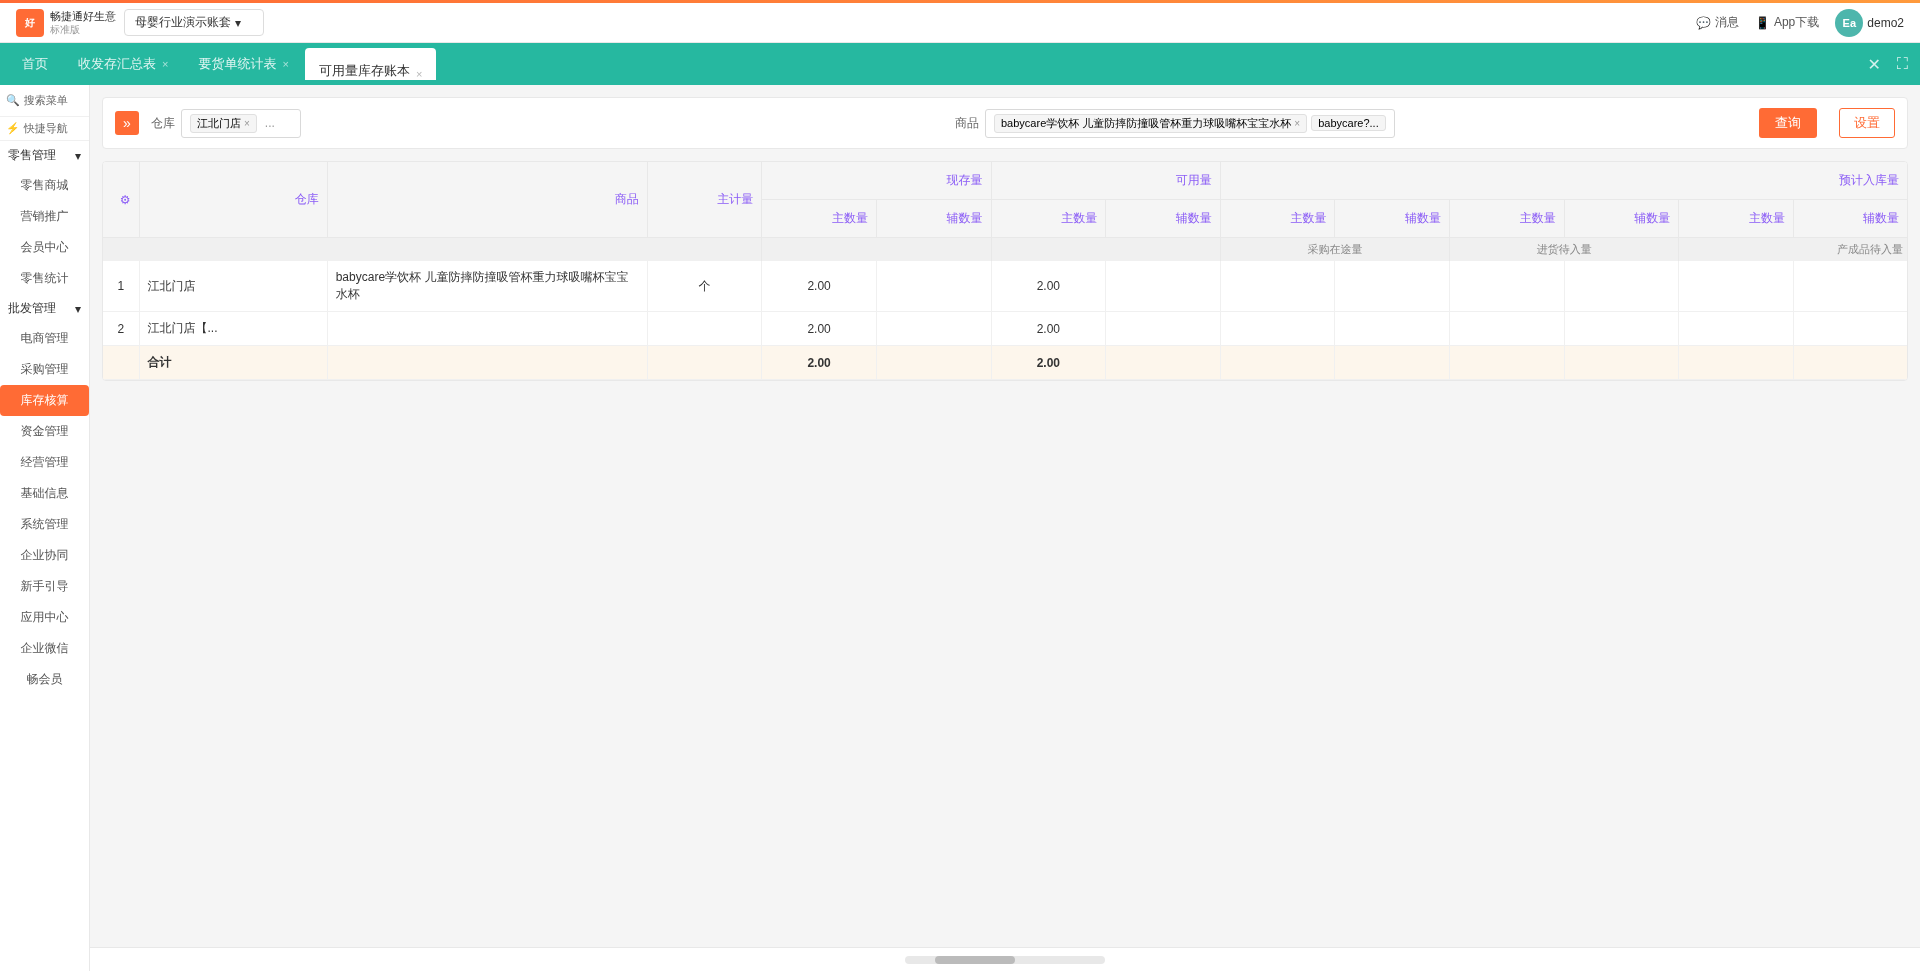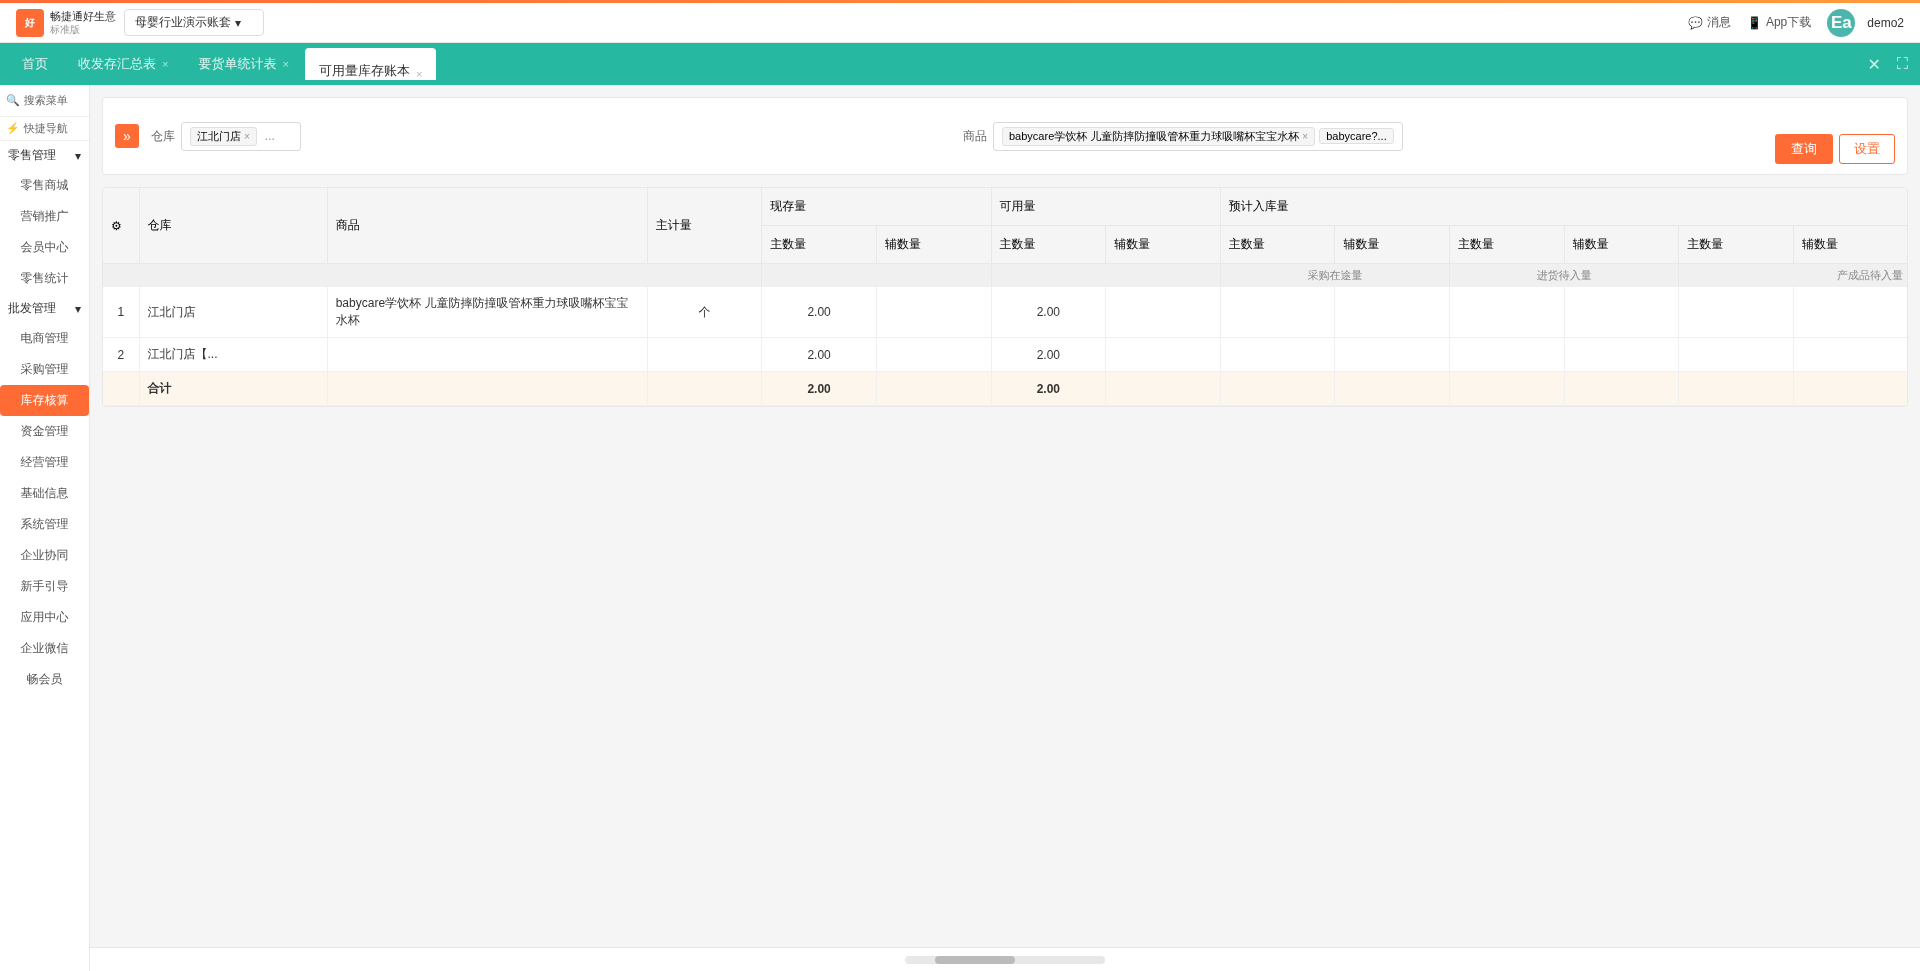--- a/index.html
+++ b/index.html
@@ -75,27 +75,26 @@
     }
     .avatar {
       width: 28px;
       height: 28px;
       border-radius: 50%;
       background: #4db6ac;
       display: flex;
       align-items: center;
       justify-content: center;
       color: white;
-      font-size: 17px;
+      font-size: 11px;
       font-weight: bold;
     }
     .username {
       font-size: 12px;
       color: #333;
-      margin-left: 8px;
     }
 
     
     .accent-bar {
       height: 3px;
       background: linear-gradient(to right, #ff6b35, #ff9a3c);
       width: 100%;
     }
 
     
@@ -327,44 +326,43 @@
       color: #999;
       font-size: 10px;
     }
     .filter-dots {
       color: #999;
       cursor: pointer;
       padding: 0 4px;
     }
     .filter-actions {
       display: flex;
-      gap: 6px;
+      gap: 22px;
       margin-left: auto;
-      margin-top: 26px;
     }
 
     
     .table-container {
       background: #fff;
       border: 1px solid #e8e8e8;
       border-radius: 4px;
       overflow: hidden;
     }
     table {
       width: 100%;
       border-collapse: collapse;
       font-size: 12px;
     }
     thead tr {
       background: #f5f5f5;
     }
     thead th {
       padding: 10px 8px;
-      text-align: left;
-      color: #000000;
+      text-align: right;
+      color: #8b5cf6;
       font-weight: 500;
       border-bottom: 1px solid #e8e8e8;
       border-right: 1px solid #e8e8e8;
       white-space: nowrap;
     }
     thead th:last-child { border-right: none; }
     tbody tr {
       border-bottom: 1px solid #f0f0f0;
     }
     tbody tr.summary-row {

